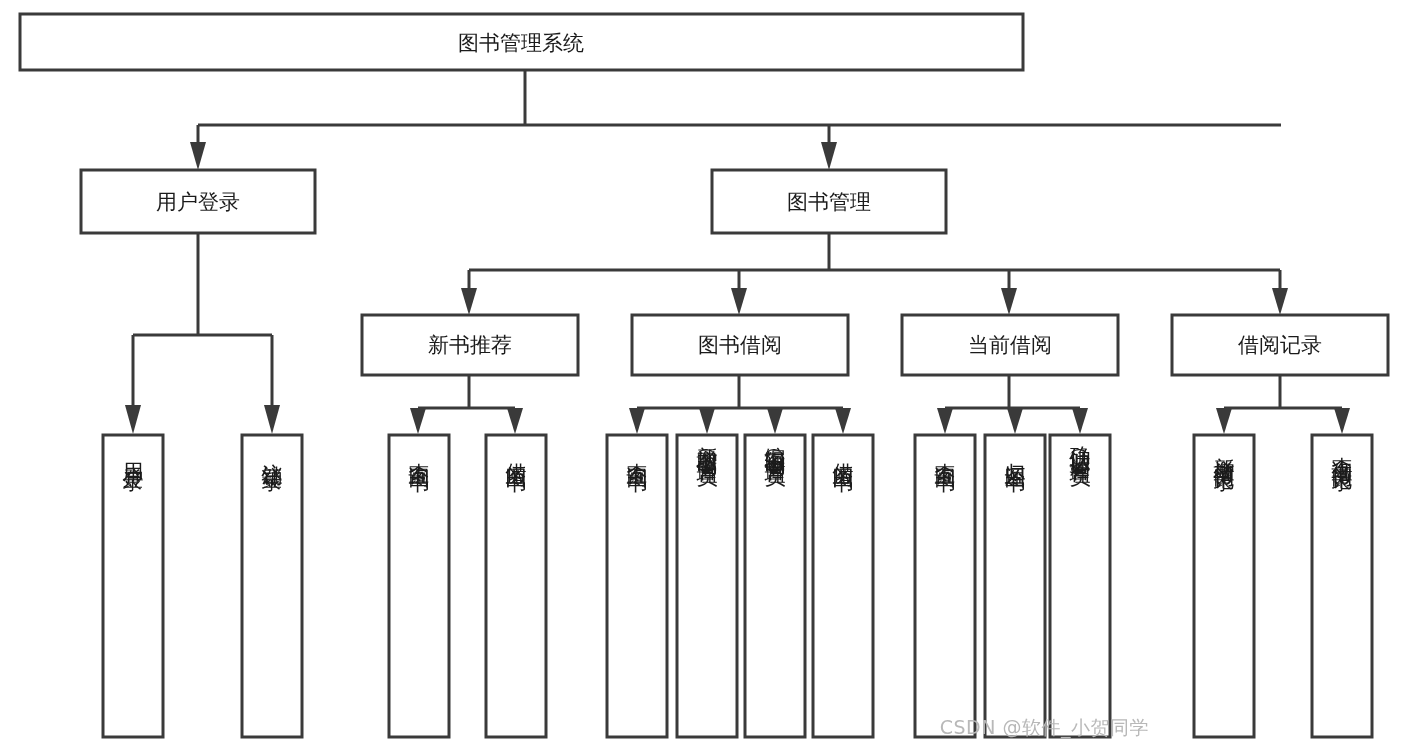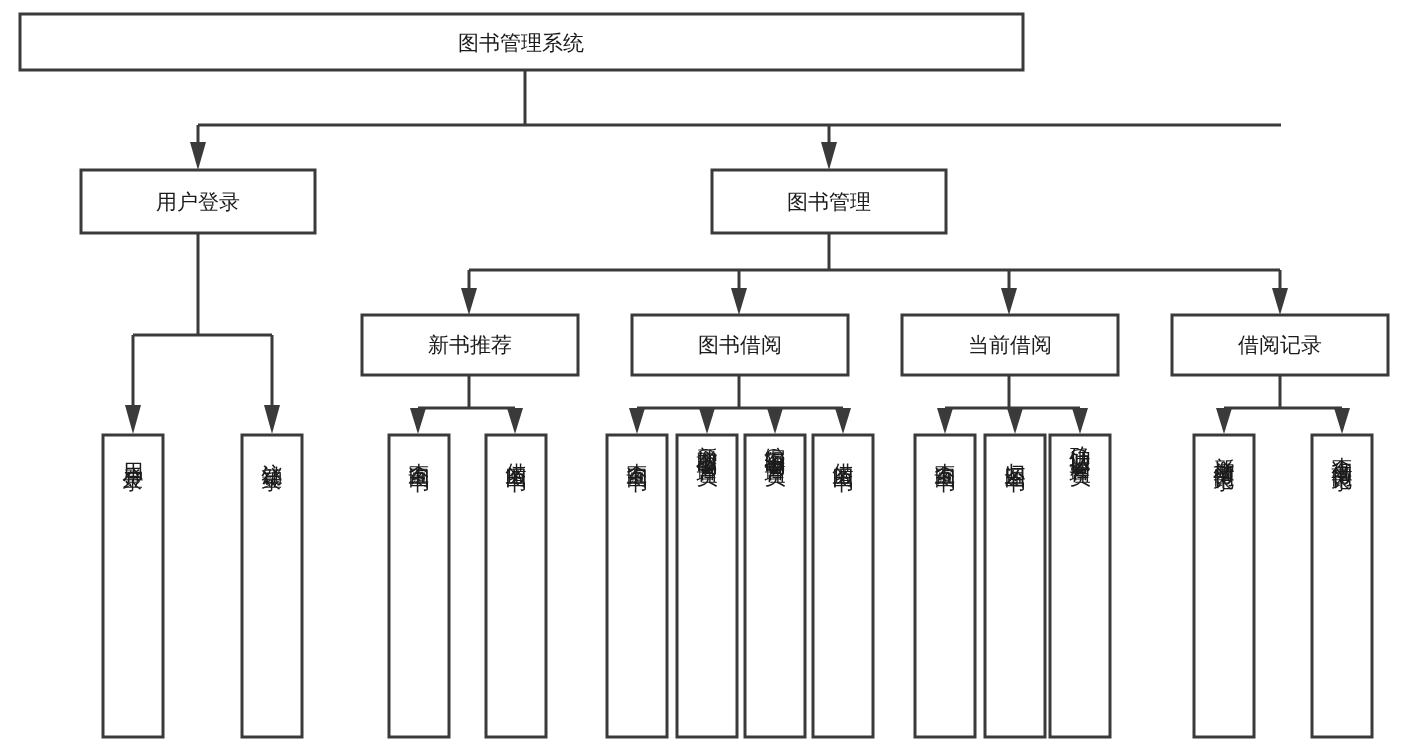--- a/index.html
+++ b/index.html
@@ -228,14 +228,15 @@
       <text class="leaf-label" x="1224" y="449">新增借阅记录</text>
     </g>
 
     <g>
       <rect class="node-box-leaf" x="1312" y="435" width="60" height="302"></rect>
       <text class="leaf-label" x="1342" y="449">查询借阅记录</text>
     </g>
 
   </svg>
 
+  <div class="watermark">CSDN @软件_小贺同学</div>
 
 </div>
 
 </body></html>

